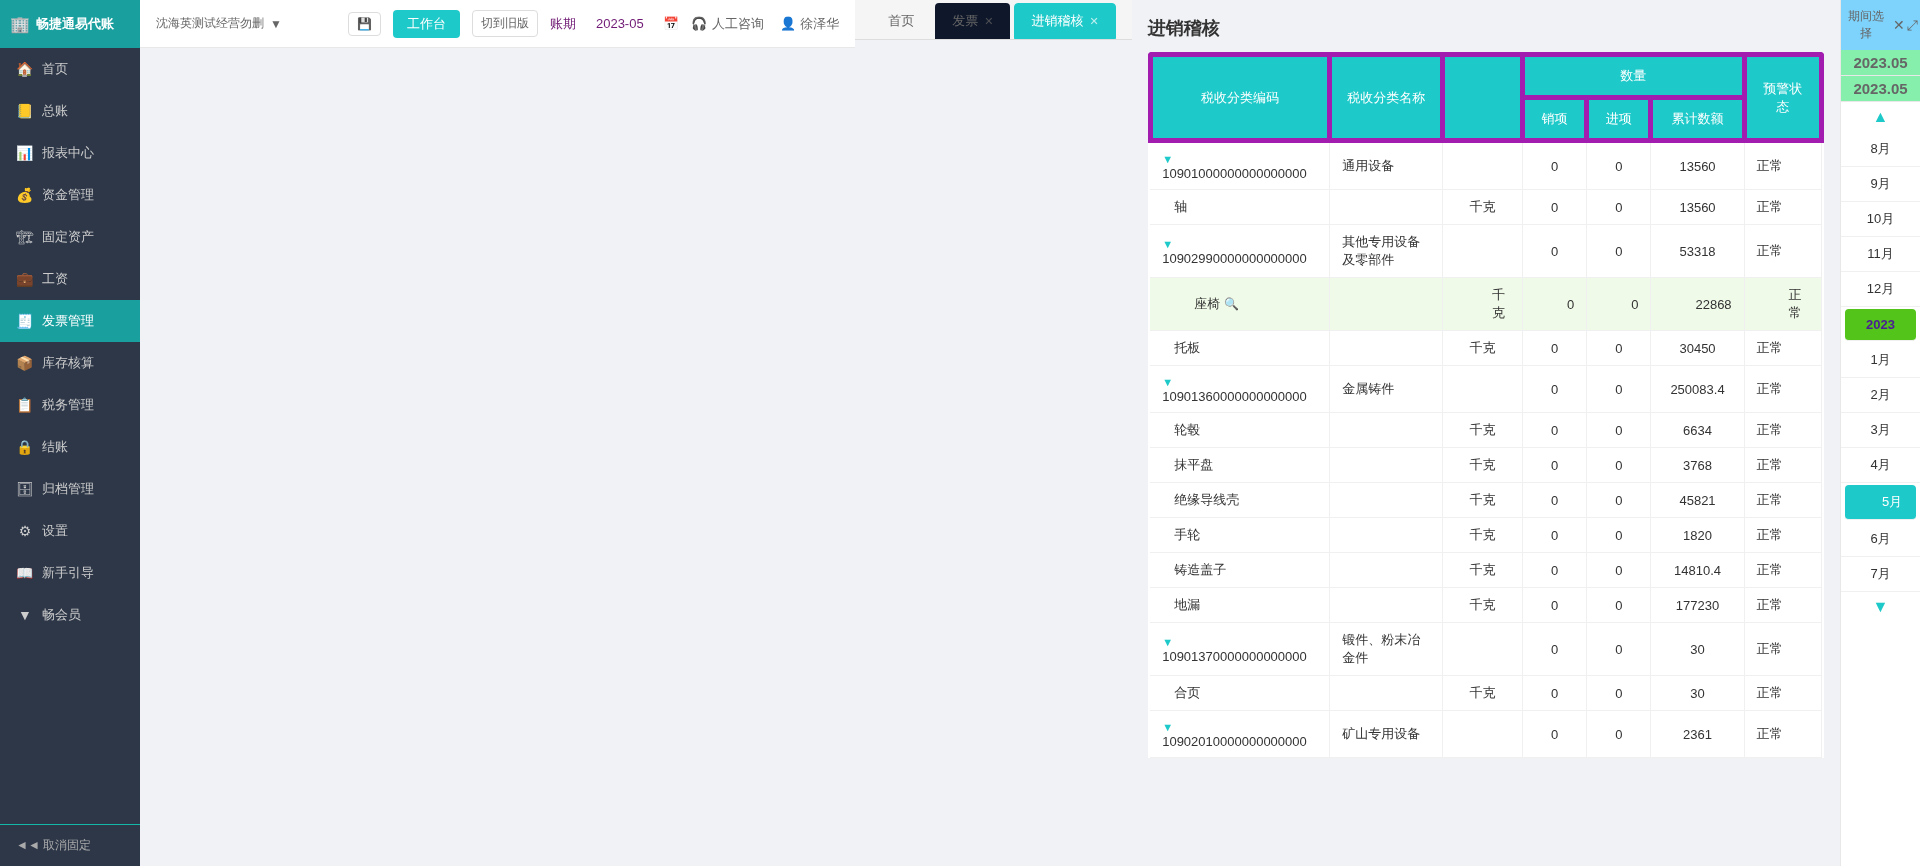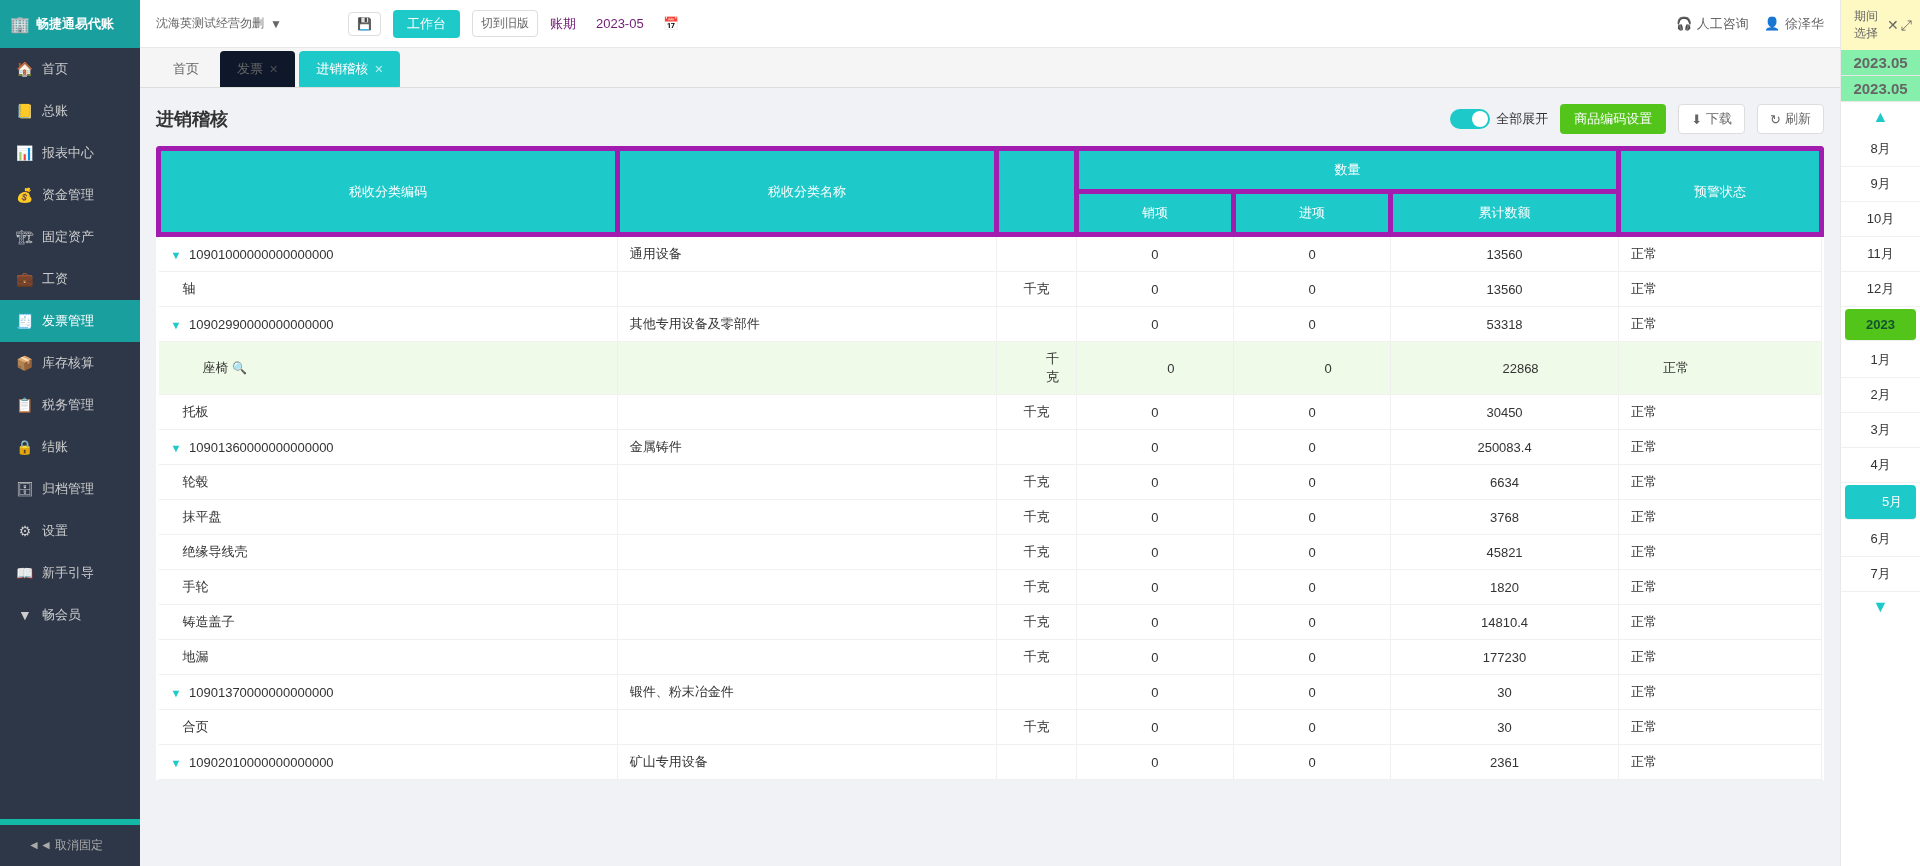--- a/index.html
+++ b/index.html
@@ -32,32 +32,32 @@
       align-items: center;
       gap: 8px;
       padding: 12px 16px;
       color: #ccc;
       cursor: pointer;
       font-size: 13px;
     }
     .sidebar-item.active { background: #1a9f9f; color: #fff; }
     .sidebar-item-icon { font-size: 14px; width: 18px; text-align: center; }
     .sidebar-footer {
-      padding: 12px 28px;
+      padding: 12px 16px;
       color: #aaa;
       font-size: 12px;
       cursor: pointer;
       display: flex;
       align-items: center;
       gap: 6px;
-      border-top: 6px solid #14b8a6;
-    }
-
-    
-    .main { flex: 1; display: flex; flex-direction: column; overflow: hidden; }
+      border-top: 1px solid #14b8a6;
+    }
+
+    
+    .main { flex: 1; display: flex; flex-direction: row; overflow: hidden; }
 
     
     .topbar {
       background: #fff;
       height: 48px;
       display: flex;
       align-items: center;
       padding: 0 16px;
       gap: 12px;
       border-bottom: 1px solid #e8e8e8;
@@ -211,22 +211,22 @@
       width: 80px;
       background: #fff;
       border-left: 1px solid #e8e8e8;
       display: flex;
       flex-direction: column;
       flex-shrink: 0;
       height: 100%;
       position: relative;
     }
     .right-panel-header {
-      background: #fef9c3;
-      padding: 8px 8px;
+      background: #7dd3fc;
+      padding: 8px 2px;
       font-size: 12px;
       text-align: center;
       color: #666;
       display: flex;
       align-items: center;
       justify-content: space-between;
       gap: 4px;
     }
     .right-panel-year {
       background: #86efac;
@@ -239,21 +239,21 @@
     }
     .month-item {
       padding: 8px 4px;
       text-align: center;
       font-size: 13px;
       color: #333;
       cursor: pointer;
       border-bottom: 1px solid #f0f0f0;
     }
     .month-item.active { background: #1ec9c9; color: #fff; border-radius: 4px; margin: 2px 4px; padding-left: 27px; }
-    .month-item.year-label { background: #52c41a; color: #14532d; font-weight: bold; margin: 2px 4px; border-radius: 4px; }
+    .month-item.year-label { background: #52c41a; color: #4c1d95; font-weight: bold; margin: 2px 4px; border-radius: 4px; }
     .panel-arrow {
       text-align: center;
       padding: 6px;
       cursor: pointer;
       color: #1ec9c9;
       font-size: 16px;
     }
     .close-btn {
       background: none;
       border: none;
@@ -379,37 +379,20 @@
     </div>
     <div class="tab active">
       <span>进销稽核</span>
       <span class="tab-close">✕</span>
     </div>
   </div>
 
   <div class="content">
     <div class="page-header">
       <h1 class="page-title">进销稽核</h1>
-      <div class="page-actions">
-        <div class="toggle-switch">
-          <div class="toggle-track">
-            <div class="toggle-thumb"></div>
-          </div>
-          <span>全部展开</span>
-        </div>
-        <button class="btn-green">商品编码设置</button>
-        <button class="btn-outline">
-          <span>⬇</span>
-          <span>下载</span>
-        </button>
-        <button class="btn-outline">
-          <span>↻</span>
-          <span>刷新</span>
-        </button>
-      </div>
     </div>
 
     <div class="table-wrap">
       <table>
         <thead>
           <tr>
             <th rowspan="2">税收分类编码</th>
             <th rowspan="2">税收分类名称</th>
             <th rowspan="2" style="width:80px"></th>
             <th colspan="3">数量</th>

